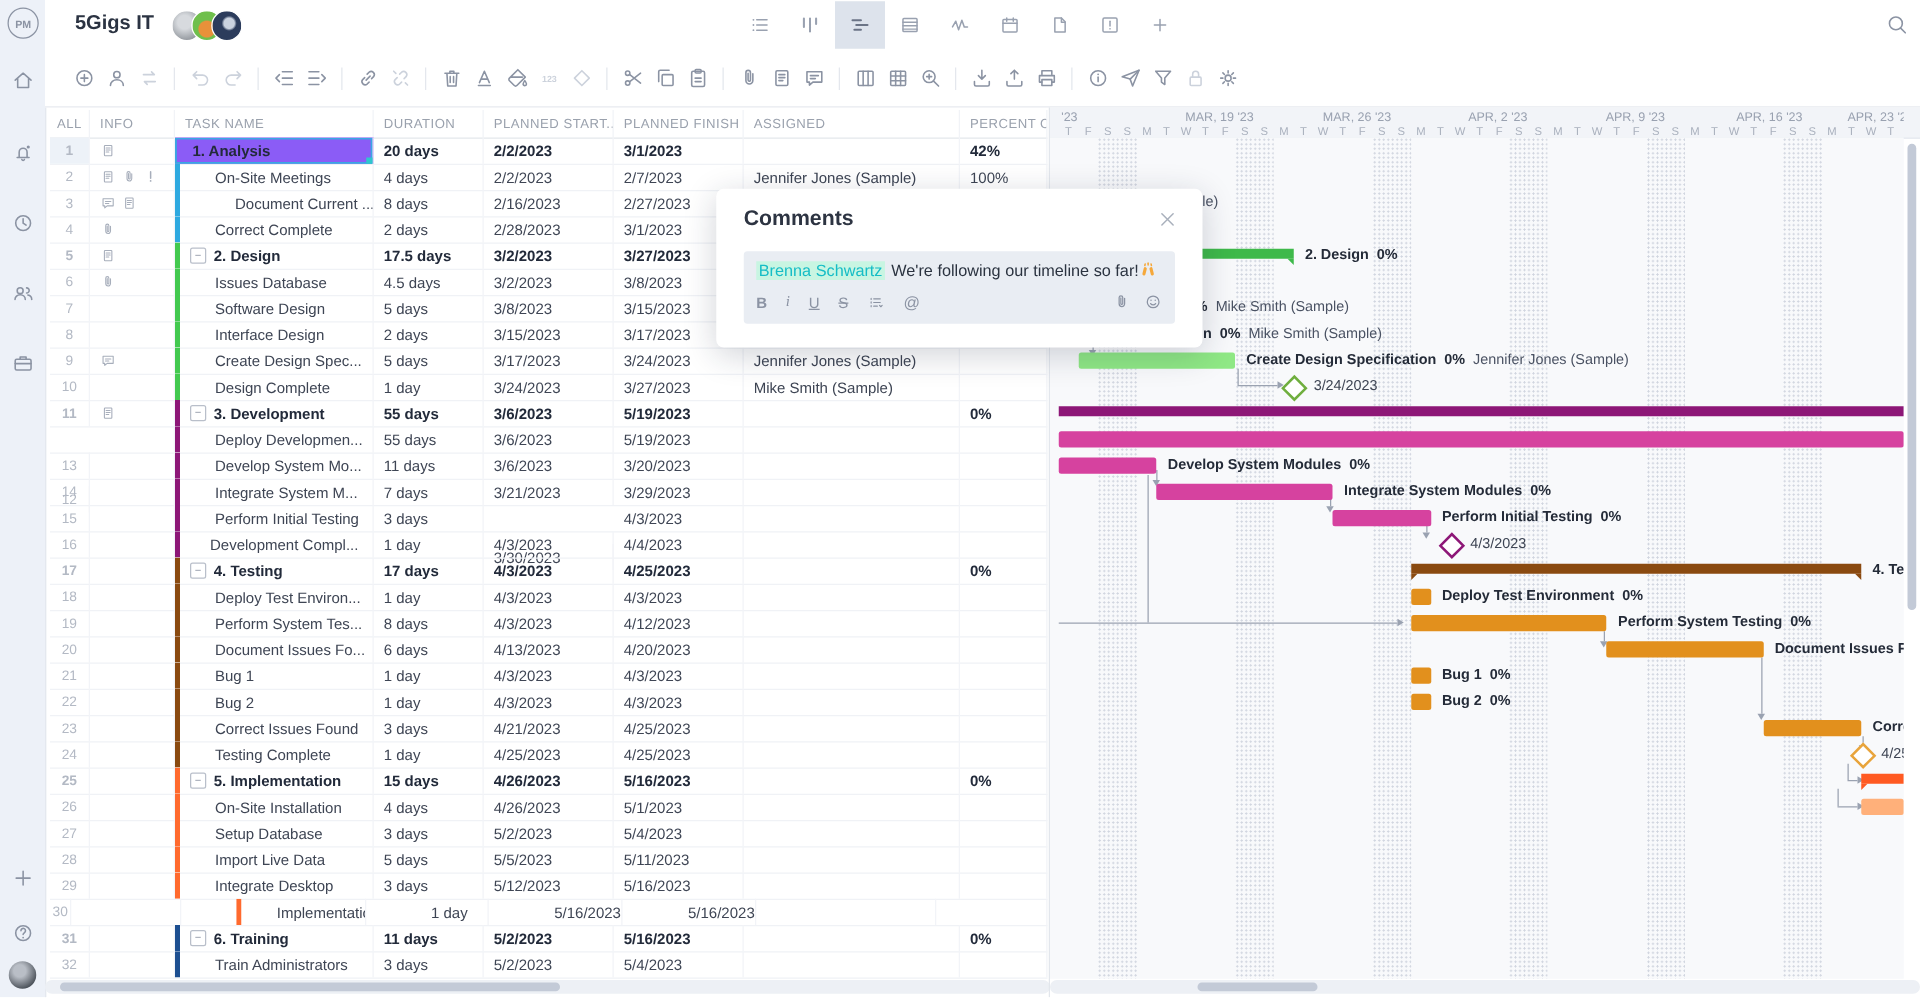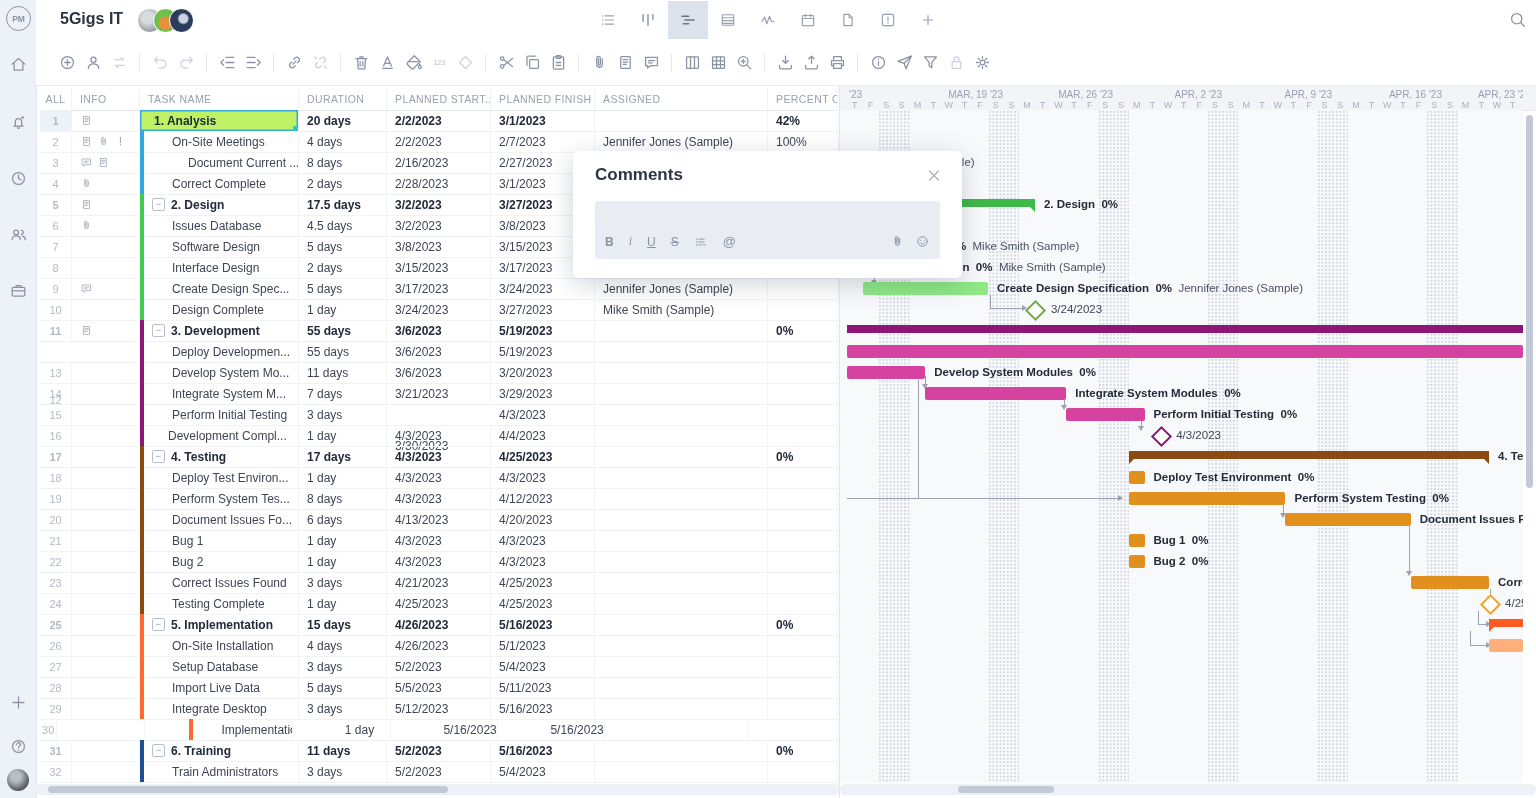--- a/index.html
+++ b/index.html
@@ -38,21 +38,21 @@
          overflow:hidden;white-space:nowrap;box-sizing:border-box;height:100%;}
   .trow{left:40px;width:798px;height:21px;display:flex;border-bottom:1px solid #f0f2f6;
         font-size:12px;color:#3e4554;position:absolute;}
   .cell{height:100%;display:flex;align-items:center;padding:0 8px;border-right:1px solid #f2f4f8;
         overflow:hidden;white-space:nowrap;position:relative;box-sizing:border-box;}
   .cnum{justify-content:center;color:#b3b9c4;font-size:11px;padding:0;}
   .sumrow{font-weight:700;color:#222a3a;}
   .strip{position:absolute;left:0;top:0;bottom:0;width:4px;}
   .minus{width:11px;height:11px;border:1px solid #b9bfca;border-radius:2px;font-size:9px;line-height:9px;
          color:#8b93a3;display:inline-flex;align-items:center;justify-content:center;margin-right:6px;background:#fff;flex:none;font-weight:400;}
-  .selcell{background:#bef264;box-shadow:inset 0 0 0 1.5px #3aa7e2;}
+  .selcell{background:#8b5cf6;box-shadow:inset 0 0 0 1.5px #3aa7e2;}
   .selhandle{position:absolute;right:-1px;bottom:-1px;width:6px;height:6px;background:#2fc6cd;}
   .infoic{margin-right:4px;color:#a7aebb;}
   .infoic svg{width:13px;height:13px;}
   
   .sctrack{background:#edf0f5;border-radius:6px;}
   .scthumb{background:#c3cad7;border-radius:5px;}
   
   #ghead-bg{left:840px;top:86px;width:696px;height:24px;background:#f2f4f8;border-bottom:1px solid #e4e8ee;}
   #gclip{left:840px;top:86px;width:683px;height:712px;overflow:hidden;}
   #ginner{position:absolute;left:-840px;top:-86px;width:1536px;height:798px;}
@@ -1057,20 +1057,33 @@
   </div>
 
   <div id="popup" class="abs">
     <div id="popup-title" class="abs">Comments</div>
     <div id="popup-close" class="abs ic">
         <svg viewBox="0 0 24 24">
           <path d="M6 6l12 12M18 6 6 18"></path>
         </svg>
       </div>
     <div id="popup-box" class="abs">
+      <div id="popup-line" class="abs">
+        <span class="chip">Brenna Schwartz</span>
+        <span>We're following our timeline so far!</span>
+        <span id="hands"><svg viewBox="0 0 24 24" style="width:15px;height:15px;vertical-align:-2px">
+              <g fill="#f5a83b" stroke="none">
+                <rect x="5.5" y="9" width="4" height="11" rx="2" transform="rotate(14 7.5 14.5)"></rect>
+                <rect x="14.5" y="9" width="4" height="11" rx="2" transform="rotate(-14 16.5 14.5)"></rect>
+                <rect x="7" y="4" width="2" height="4" rx="1" transform="rotate(14 8 6)"></rect>
+                <rect x="11" y="3" width="2" height="4.5" rx="1"></rect>
+                <rect x="15" y="4" width="2" height="4" rx="1" transform="rotate(-14 16 6)"></rect>
+              </g>
+            </svg></span>
+      </div>
       <div id="popup-tools" class="abs">
           <span><b>B</b></span>
           <span><i style="font-family:'Liberation Serif',serif">i</i></span>
           <span><span style="text-decoration:underline">U</span></span>
           <span><span style="text-decoration:line-through">S</span></span>
           <span class="ic">
             <svg viewBox="0 0 24 24">
               <path d="M8.5 7h9M8.5 12h9M8.5 17h5M5 6.2v1.6M5 11.2v1.6M5 16.2v1.6M16.5 16l1.8 1.8 1.8-1.8"></path>
             </svg>
           </span>

